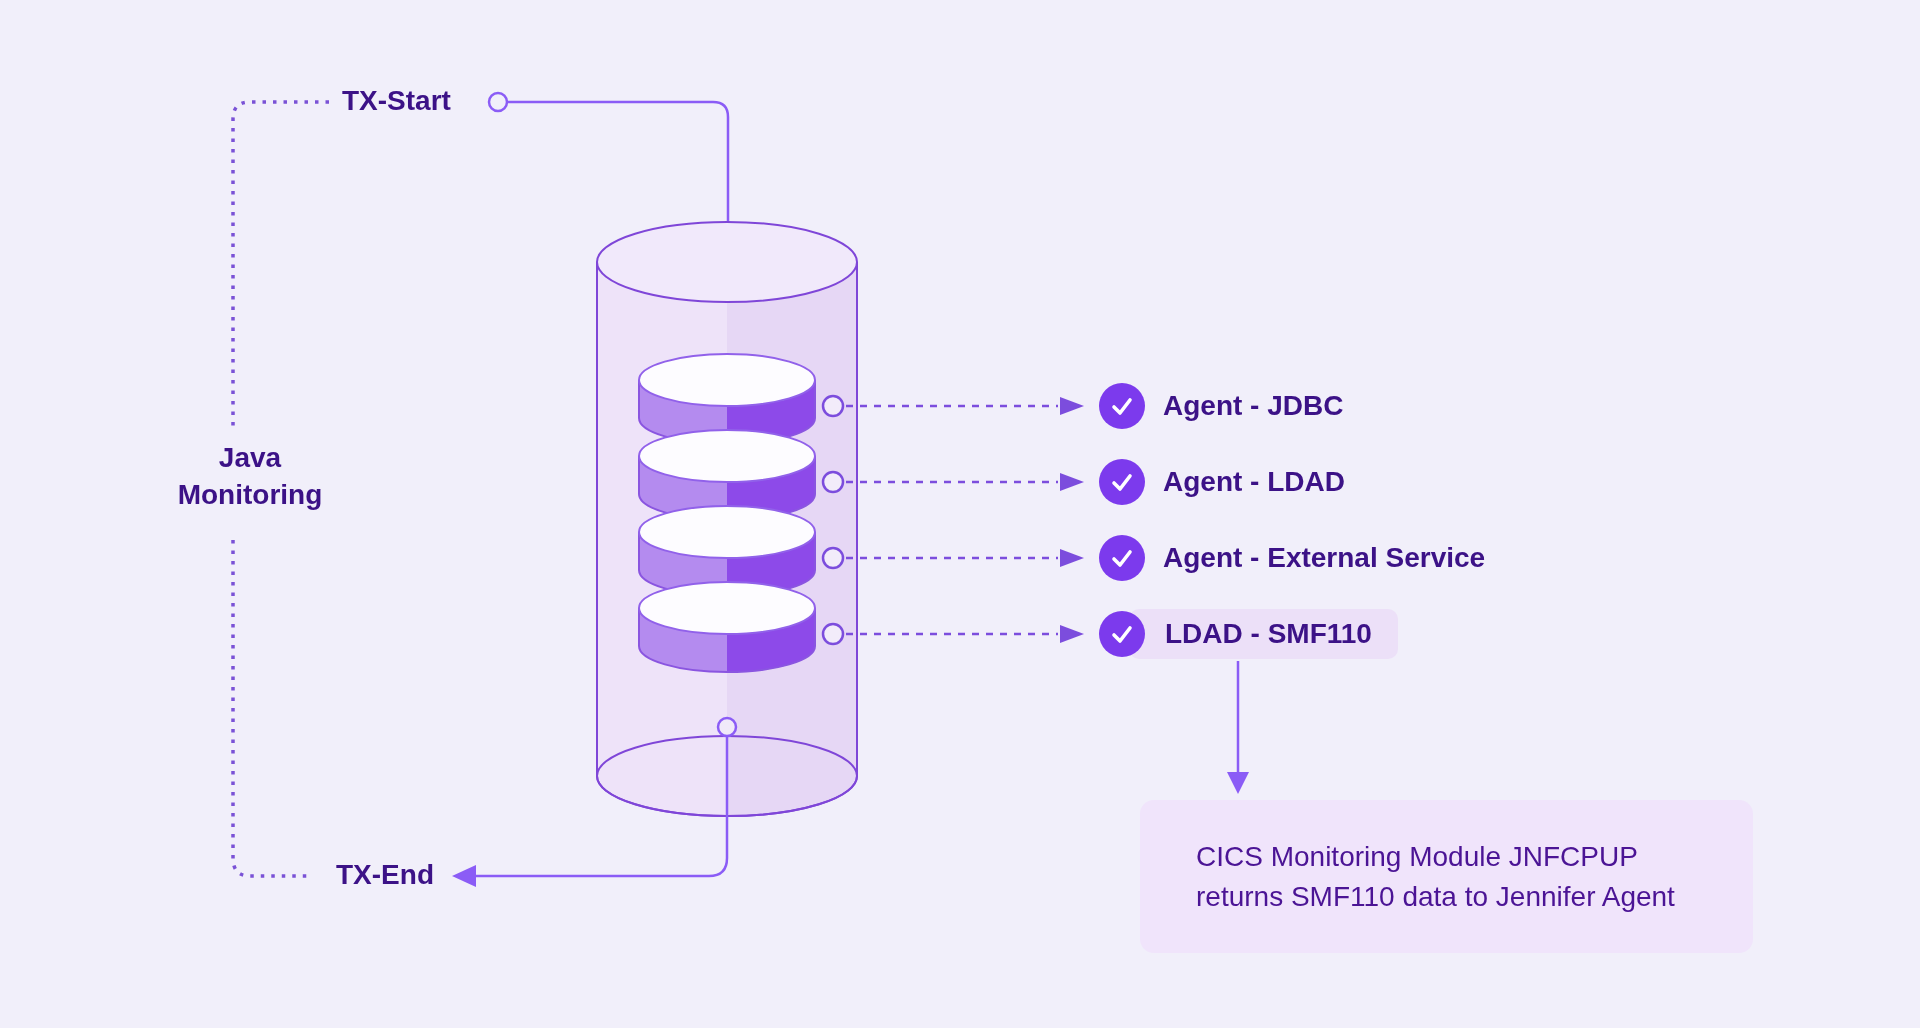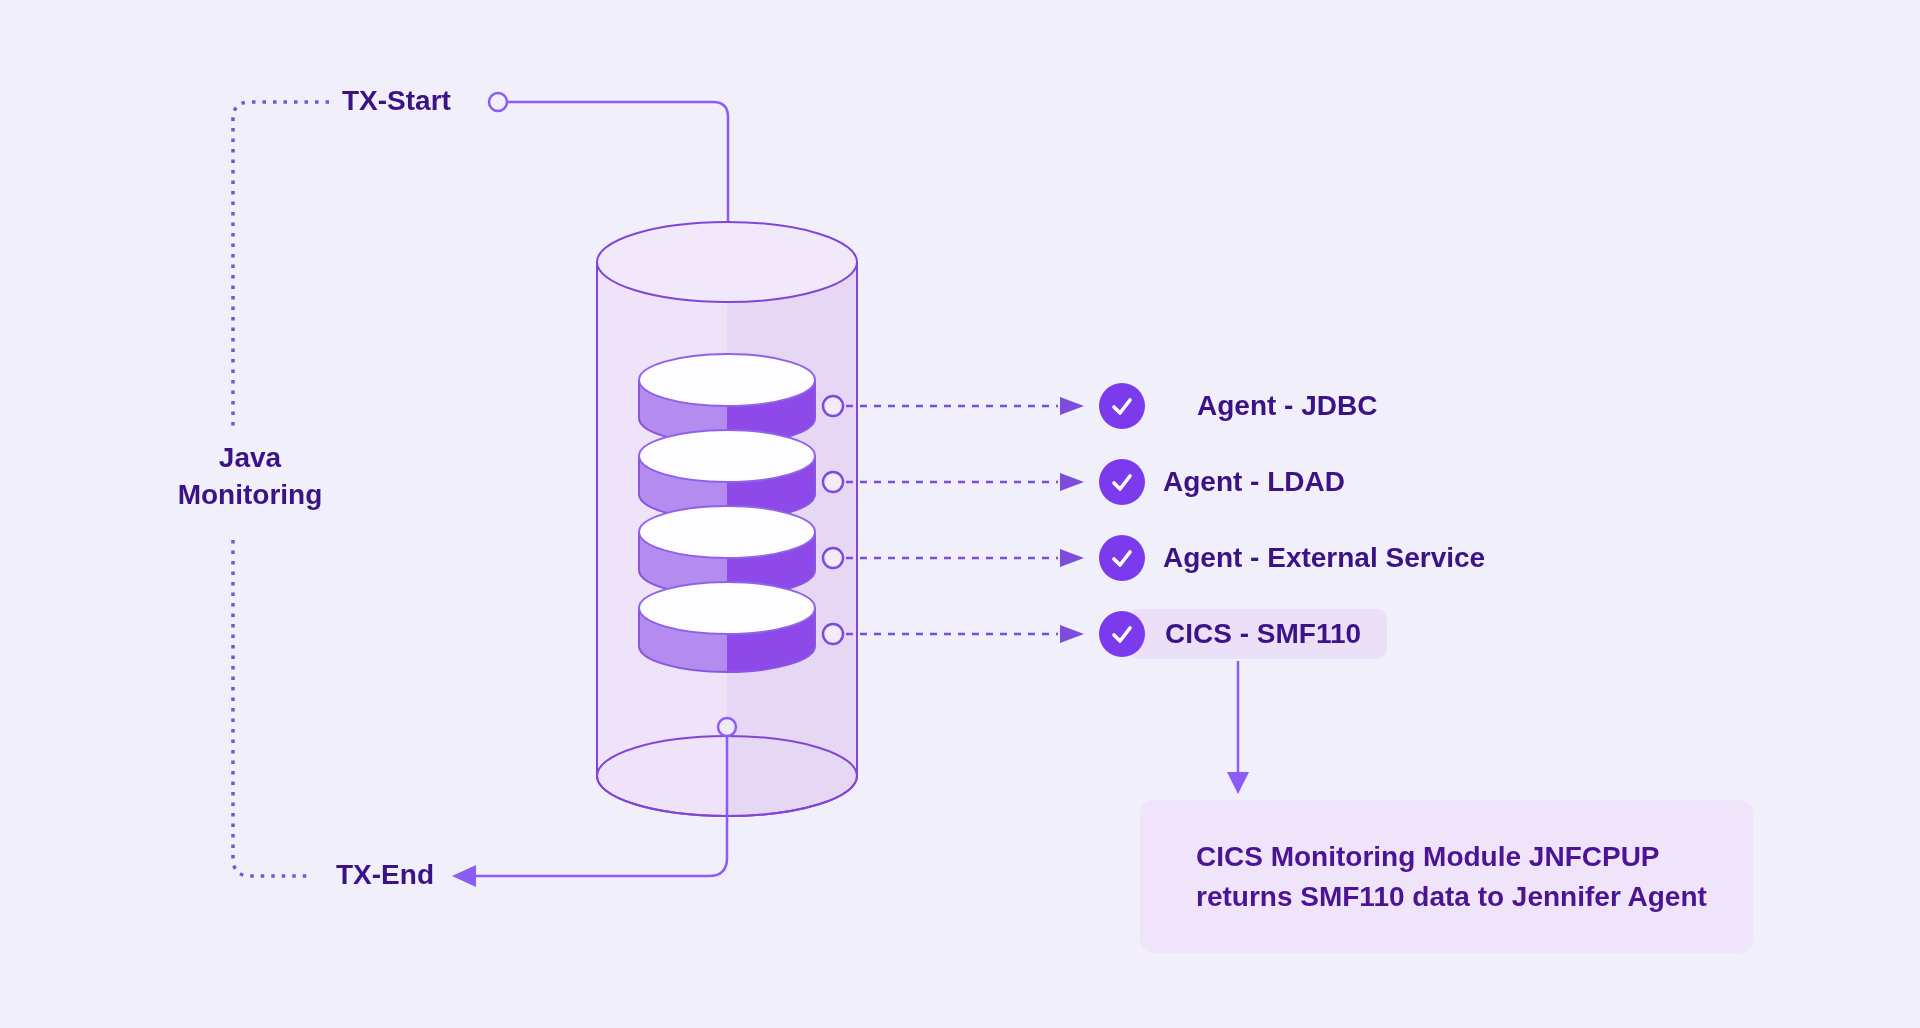--- a/index.html
+++ b/index.html
@@ -22,21 +22,21 @@
   .tx-end{left:336px;top:859px;text-align:right;}
   .java-label{
     left:130px;top:439px;width:240px;
     text-align:center;line-height:37px;
   }
 
   .agent-row{
     position:absolute;left:1099px;height:46px;
     display:flex;align-items:center;
   }
-  .row-1{top:383px;gap:34px;}
+  .row-1{top:383px;}
   .row-2{top:459px;}
   .row-3{top:535px;}
   .row-4{top:611px;}
   .check-circle{
     width:46px;height:46px;border-radius:50%;
     background:#7c3aed;flex:0 0 46px;
     display:flex;align-items:center;justify-content:center;
     position:relative;z-index:2;
   }
   .agent-label{
@@ -50,21 +50,21 @@
     position:relative;z-index:1;
   }
 
   .note-box{
     position:absolute;left:1140px;top:800px;width:613px;height:153px;
     background:#f0e4fb;border-radius:14px;
     display:flex;flex-direction:column;justify-content:center;
     padding-left:56px;box-sizing:border-box;
   }
   .note-line{
-    color:#4b1495;font-weight:700;font-size:28px;line-height:40px;white-space:nowrap;
+    color:#4b1495;font-weight:400;font-size:28px;line-height:40px;white-space:nowrap;
   }
 </style>
 </head>
 <body>
 
 <div class="stage">
 
   <svg class="layer" width="1920" height="1028" viewBox="0 0 1920 1028">
 
     <g fill="none" stroke="#7a52d6" stroke-width="3.5" stroke-dasharray="3.5 7">
@@ -187,21 +187,21 @@
     </div>
     <span class="agent-label">Agent - LDAD</span>
   </div>
 
   <div class="agent-row row-4">
     <div class="check-circle">
       <svg width="26" height="26" viewBox="0 0 26 26">
           <path d="M 5,14 L 11,20 L 21,7" fill="none" stroke="#ffffff" stroke-width="3.6" stroke-linecap="round" stroke-linejoin="round"></path>
         </svg>
     </div>
-    <span class="agent-label pill">CICS - SMF110</span>
+    <span class="agent-label pill">LDAD - SMF110</span>
   </div>
 
   <div class="note-box">
     <div class="note-line">CICS Monitoring Module JNFCPUP</div>
     <div class="note-line">returns SMF110 data to Jennifer Agent</div>
   </div>
 
 </div>
 
 </body></html>

